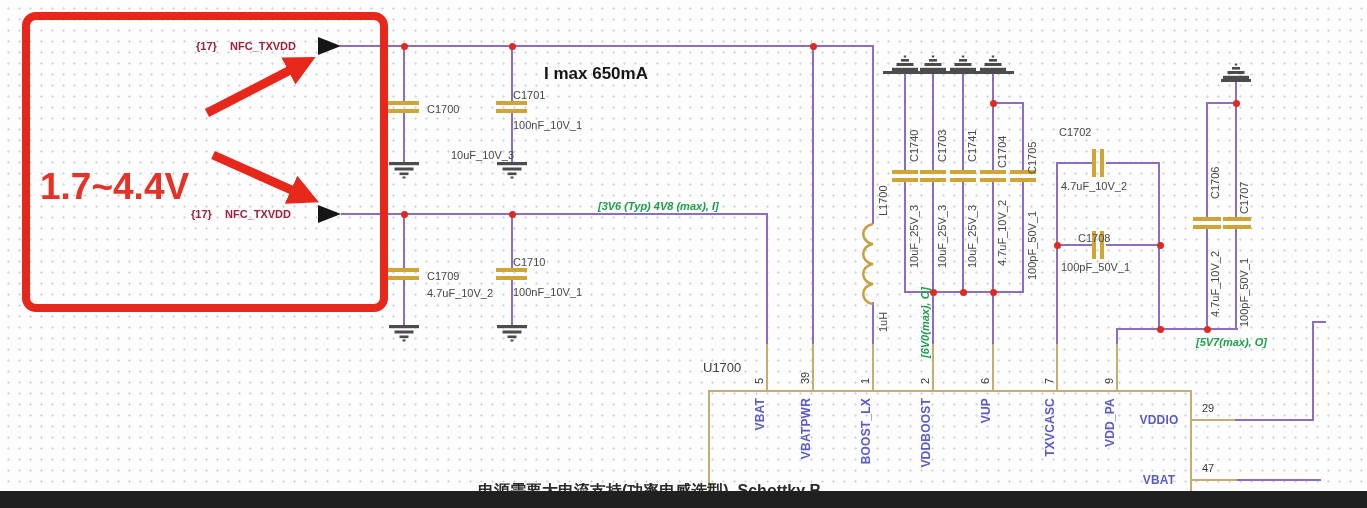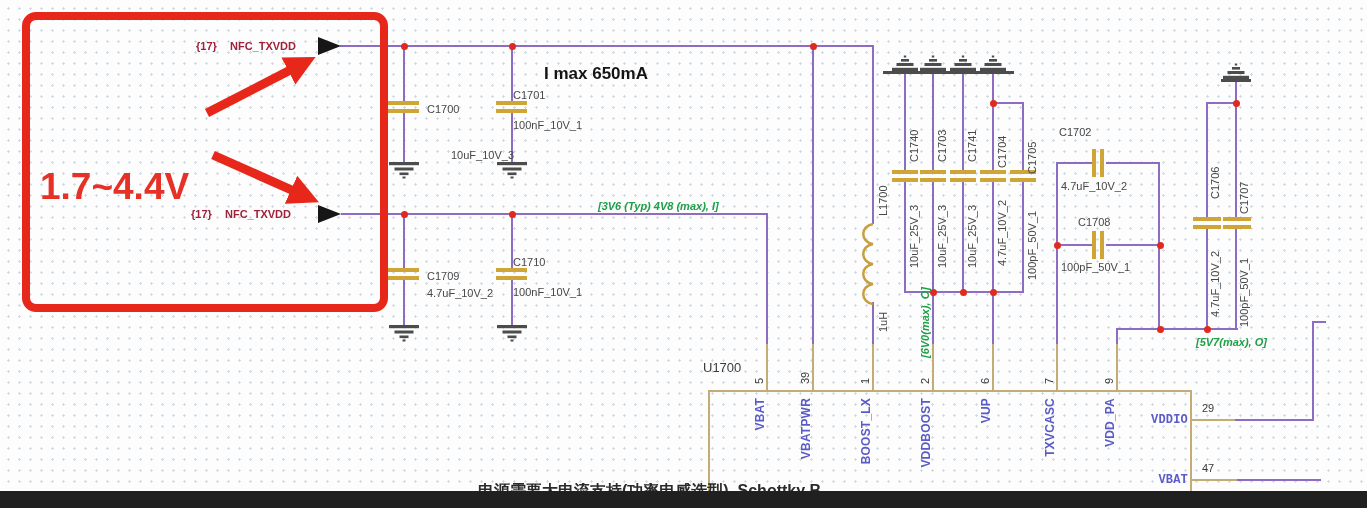--- a/index.html
+++ b/index.html
@@ -31,21 +31,21 @@
   #svgo{position:absolute;left:0;top:0;z-index:4;pointer-events:none;}
   #redbox{position:absolute;left:22px;top:12px;width:350px;height:284px;border:8px solid #e8271b;border-radius:14px;z-index:5;}
   #bluebox{position:absolute;left:77px;top:103px;width:111px;height:50px;border:5px solid #2f9ce8;border-radius:10px;background:#fff;z-index:6;
     display:flex;align-items:center;justify-content:center;font-size:34px;font-weight:700;color:#e53126;}
   #vrange{position:absolute;left:40px;top:166px;font-size:37px;font-weight:700;color:#e53126;z-index:6;white-space:nowrap;}
   #imax{position:absolute;left:544px;top:24px;font-size:17px;font-weight:600;color:#141414;z-index:3;white-space:nowrap;margin-top:40px;}
   #uref{position:absolute;left:703px;top:360px;font-size:13px;color:#3c3c3c;z-index:3;}
   #cliptext{position:absolute;left:478px;top:483px;width:430px;height:8px;overflow:hidden;z-index:3;
     font-size:16px;font-weight:bold;color:#2a2a2a;line-height:1;white-space:nowrap;}
   #blackbar{position:absolute;left:0;top:491px;width:1367px;height:17px;background:#202020;z-index:10;}
-  .ral{text-align:right;font-family:Liberation Mono, monospace;}
+  .ral{text-align:center;}
 </style>
 </head>
 <body>
 
 <div id="canvas">
 
   <div class="w" style="left:340px;top:45px;width:534px;height:2px;"></div>
   <div class="w" style="left:403px;top:46px;width:2px;height:56px;"></div>
   <div class="w" style="left:403px;top:113px;width:2px;height:49px;"></div>
   <div class="w" style="left:511px;top:46px;width:2px;height:56px;"></div>
@@ -208,21 +208,21 @@
   <span class="cl" style="left:427px;top:103px;text-align:right;">C1700</span>
   <span class="cl" style="left:451px;top:120px;margin-top:29px;">10uF_10V_3</span>
   <span class="cl" style="left:513px;top:89px;">C1701</span>
   <span class="cl" style="left:513px;top:119px;">100nF_10V_1</span>
   <span class="cl" style="left:427px;top:270px;">C1709</span>
   <span class="cl" style="left:427px;top:287px;">4.7uF_10V_2</span>
   <span class="cl" style="left:513px;top:256px;">C1710</span>
   <span class="cl" style="left:513px;top:286px;">100nF_10V_1</span>
   <span class="cl" style="left:1059px;top:126px;">C1702</span>
   <span class="cl" style="left:1061px;top:180px;">4.7uF_10V_2</span>
-  <span class="cl" style="left:1078px;top:216px;text-align:right;">C1708</span>
+  <span class="cl" style="left:1078px;top:232px;text-align:right;">C1708</span>
   <span class="cl" style="left:1061px;top:261px;">100pF_50V_1</span>
 
   <span class="cl vtb" style="left:877px;top:216px;">L1700</span>
   <span class="cl vtb" style="left:877px;top:332px;">1uH</span>
   <span class="cl vtb" style="left:908px;top:162px;">C1740</span>
   <span class="cl vtb" style="left:908px;top:268px;">10uF_25V_3</span>
   <span class="cl vtb" style="left:936px;top:162px;">C1703</span>
   <span class="cl vtb" style="left:936px;top:268px;">10uF_25V_3</span>
   <span class="cl vtb" style="left:966px;top:162px;">C1741</span>
   <span class="cl vtb" style="left:966px;top:268px;">10uF_25V_3</span>

